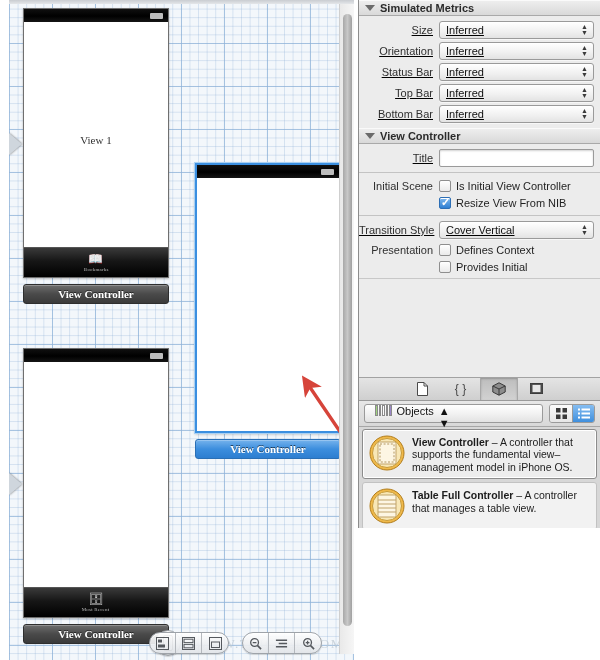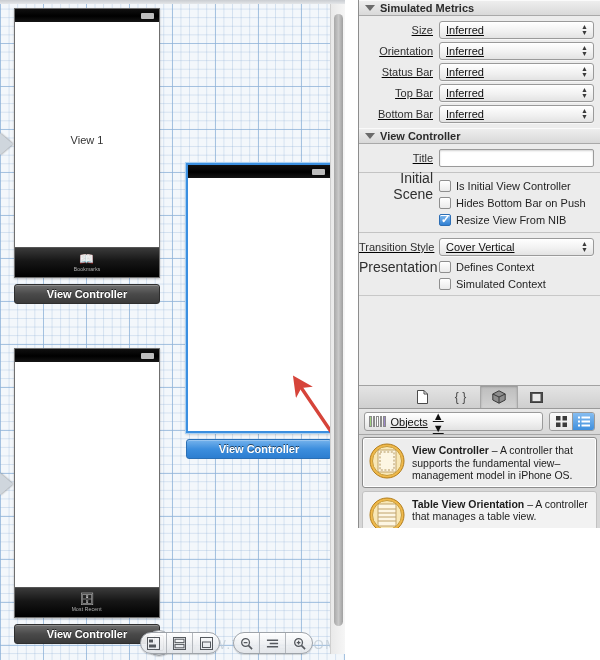--- a/index.html
+++ b/index.html
@@ -7,29 +7,30 @@
     width: 600px; height: 660px;
     font-family: "Liberation Sans", sans-serif;
     font-size: 11px;
     overflow: hidden;
     background: #ffffff;
   }
   #app { position: relative; width: 600px; height: 660px; }
 
   
   #canvas {
-    position: absolute; left: 0; top: 0; width: 345px; height: 660px;
+    position: absolute; left: 9px; top: 0; width: 345px; height: 660px;
     background-color: #f3f7fb;
     background-image:
       linear-gradient(to right, rgba(140,175,215,0.30) 1px, transparent 1px),
       linear-gradient(to bottom, rgba(140,175,215,0.30) 1px, transparent 1px),
       linear-gradient(to right, rgba(150,185,220,0.75) 1px, transparent 1px),
       linear-gradient(to bottom, rgba(150,185,220,0.75) 1px, transparent 1px);
     background-size: 8.6px 8.6px, 8.6px 8.6px, 43px 43px, 43px 43px;
     overflow: hidden;
+    font-family: Liberation Serif, serif;
   }
   #canvas-top-strip {
     position: absolute; left:0; top:0; width:345px; height:4px;
     background: linear-gradient(to bottom,#c9ccd1,#e4e6e9);
   }
 
   
   .scene { position: absolute; }
   .device {
     background: #ffffff;
@@ -169,21 +170,21 @@
     font-size:7px; color:#3a3a3a;
   }
   .textfield {
     flex:1; margin-right:6px; height:18px;
     background:#fff; border:1px solid #9a9a9a; border-radius:2px;
     box-shadow: inset 0 1px 2px rgba(0,0,0,.18);
     padding-left:4px; font-size:11px; color:#111;
     display:flex; align-items:center;
   }
   .chkrow { display:flex; align-items:center; height:17px; }
-  .chkrow .lbl { width:80px; text-align:right; padding-right:6px; color:#2f2f2f; font-size:14px; }
+  .chkrow .lbl { width:80px; text-align:right; padding-right:6px; color:#2f2f2f; font-size:11px; }
   .cbox {
     width:12px;height:12px;border:1px solid #8e8e8e;border-radius:2px;
     background: linear-gradient(to bottom,#ffffff,#eaeaea);
     box-shadow: inset 0 1px 0 #fff; flex:0 0 auto; margin-right:5px;
     position:relative;
   }
   .cbox.on {
     background: linear-gradient(to bottom,#7fb8ee,#2f7fd2);
     border-color:#2c6eb5;
   }
@@ -212,22 +213,22 @@
   }
   #lib-filter {
     height:26px; display:flex; align-items:center; gap:6px; padding:0 5px;
     background: linear-gradient(to bottom,#e7e7e7,#d8d8d8);
     border-bottom:1px solid #a6a6a6;
   }
   #lib-combo {
     flex:1; height:19px;
     background: linear-gradient(to bottom,#ffffff,#efefef 60%,#e2e2e2);
     border:1px solid #9a9a9a; border-radius:3px;
-    display:flex; align-items:center; gap:5px; padding-left:4px;
-    position:relative; font-size:11px; color:#111;text-decoration:underline;
+    display:flex; gap:5px; padding-left:10px;
+    position:relative; font-size:11px; color:#111;
   }
   .bars-icon { display:flex; gap:1px; align-items:flex-end; height:11px; }
   .bars-icon i { display:block; width:2.5px; height:11px; border:1px solid #8a8a8a; }
   .viewtoggle { display:flex; border:1px solid #9a9a9a; border-radius:3px; overflow:hidden; height:19px; }
   .vt {
     width:22px; height:17px; display:flex;align-items:center;justify-content:center;
     background: linear-gradient(to bottom,#fbfbfb,#e6e6e6);
     color:#3a3a3a; font-size:10px;
   }
   .vt.active { background: linear-gradient(to bottom,#85bdf1,#3f8fdd); color:#fff; }
@@ -427,25 +428,20 @@
       </div>
       <div class="divider"></div>
 
       <div class="chkrow">
         <span class="lbl">Initial Scene</span>
         <span class="cbox"></span>
         <span class="chk-label">Is Initial View Controller</span>
       </div>
       <div class="chkrow">
         <span class="lbl"></span>
-        <span class="cbox"></span>
-        <span class="chk-label">Hides Bottom Bar on Push</span>
-      </div>
-      <div class="chkrow">
-        <span class="lbl"></span>
         <span class="cbox on"></span>
         <span class="chk-label">Resize View From NIB</span>
       </div>
 
       <div class="divider"></div>
 
       <div class="row">
         <span class="lbl">Transition Style</span>
         <div class="combo">
           <span>Cover Vertical</span>
@@ -453,21 +449,21 @@
         </div>
       </div>
       <div class="chkrow">
         <span class="lbl">Presentation</span>
         <span class="cbox"></span>
         <span class="chk-label">Defines Context</span>
       </div>
       <div class="chkrow">
         <span class="lbl"></span>
         <span class="cbox"></span>
-        <span class="chk-label">Simulated Context</span>
+        <span class="chk-label">Provides Initial</span>
       </div>
     </div>
 
     <div class="spacer-area"></div>
 
     <div id="lib-tabs">
       <div class="libtab">
         <svg width="11" height="14" viewBox="0 0 11 14">
             <path d="M0.5 0.5h6.5L10.5 4v9.5H0.5z" fill="#fff" stroke="#4a4a4a"></path>
             <path d="M7 0.5V4h3.5" fill="none" stroke="#4a4a4a"></path>
@@ -548,21 +544,21 @@
             <circle cx="18" cy="18" r="17" fill="#f0b94a" stroke="#b07c1c"></circle>
             <circle cx="18" cy="18" r="14.5" fill="#f8e7b6" stroke="#c79b3a"></circle>
             <rect x="9" y="7" width="18" height="22" rx="1.5" fill="#fdf6e3" stroke="#c0a36a"></rect>
             <line x1="9" y1="12" x2="27" y2="12" stroke="#c0a36a"></line>
               <line x1="9" y1="16" x2="27" y2="16" stroke="#c0a36a"></line>
             <line x1="9" y1="20" x2="27" y2="20" stroke="#c0a36a"></line>
               <line x1="9" y1="24" x2="27" y2="24" stroke="#c0a36a"></line>
           </svg>
         </span>
         <span class="lib-text">
-          <b>Table View Orientation</b><span> – A controller that manages a table view.</span>
+          <b>Table Full Controller</b><span> – A controller that manages a table view.</span>
         </span>
       </div>
 
       <div class="lib-item">
         <span class="lib-icon">
           <svg width="36" height="36" viewBox="0 0 36 36">
             <circle cx="18" cy="18" r="17" fill="#f0b94a" stroke="#b07c1c"></circle>
             <circle cx="18" cy="18" r="14.5" fill="#f8e7b6" stroke="#c79b3a"></circle>
             <rect x="9" y="7" width="18" height="22" rx="1.5" fill="#fdf6e3" stroke="#c0a36a"></rect>
             <g fill="#b3965e">

